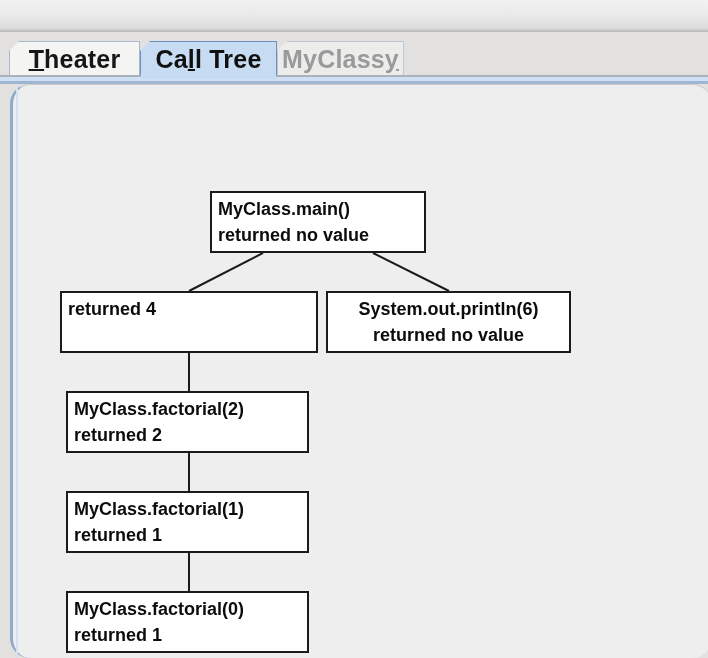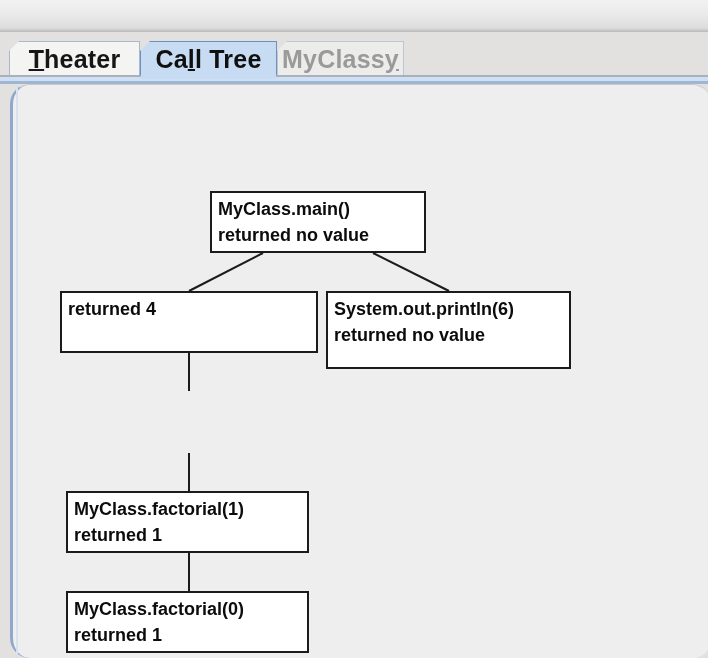--- a/index.html
+++ b/index.html
@@ -189,23 +189,27 @@
           <line x1="176" y1="368" x2="176" y2="406" stroke="#1b1b1b" stroke-width="2"></line>
           <line x1="176" y1="468" x2="176" y2="506" stroke="#1b1b1b" stroke-width="2"></line>
         </svg>
     <div class="node" style="left: 197px; top: 106px; width: 216px; height: 62px;">
           <span class="node-line">MyClass.main()</span>
           <span class="node-line">returned no value</span>
         </div>
         <div class="node" style="left: 47px; top: 206px; width: 258px; height: 62px;">
           <span class="node-line">returned 4</span>
         </div>
-        <div class="node" style="left: 313px; top: 206px; width: 245px; height: 78px;">
+        <div class="node" style="left: 313px; top: 206px; width: 245px; height: 62px; text-align: center;">
           <span class="node-line">System.out.println(6)</span>
           <span class="node-line">returned no value</span>
+        </div>
+        <div class="node" style="left: 53px; top: 306px; width: 243px; height: 62px;">
+          <span class="node-line">MyClass.factorial(2)</span>
+          <span class="node-line">returned 2</span>
         </div>
         <div class="node" style="left: 53px; top: 406px; width: 243px; height: 62px;">
           <span class="node-line">MyClass.factorial(1)</span>
           <span class="node-line">returned 1</span>
         </div>
         <div class="node" style="left: 53px; top: 506px; width: 243px; height: 62px;">
           <span class="node-line">MyClass.factorial(0)</span>
           <span class="node-line">returned 1</span>
         </div>
       </div>

